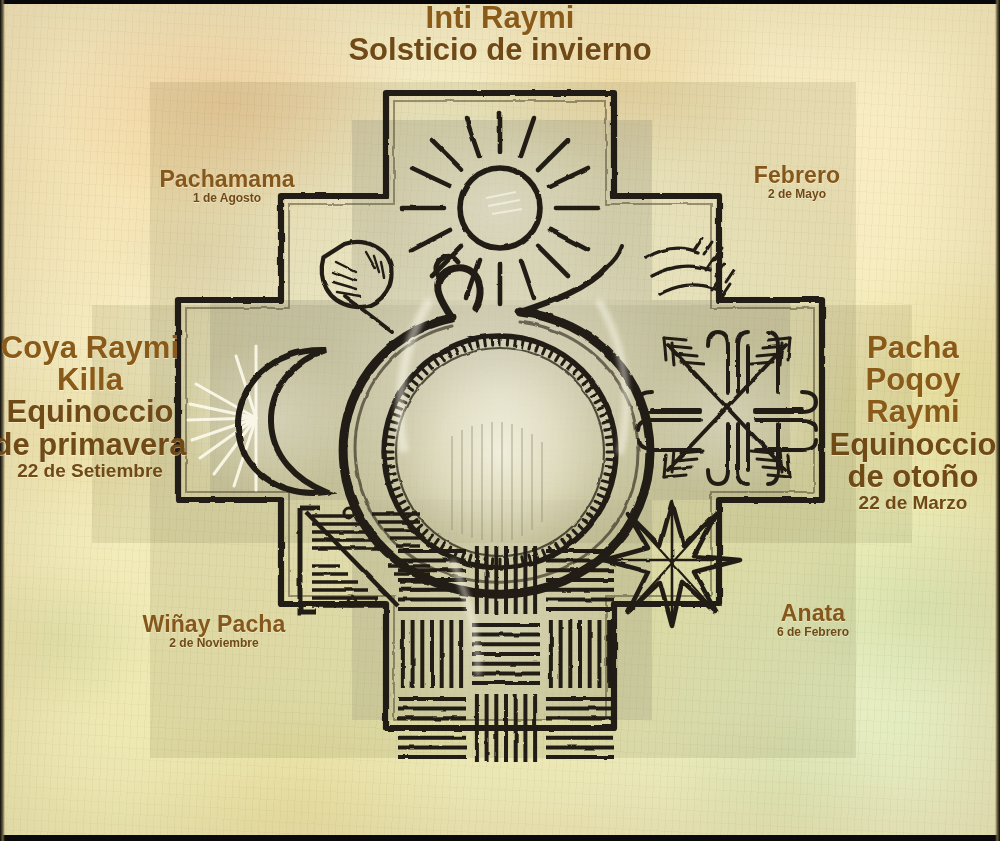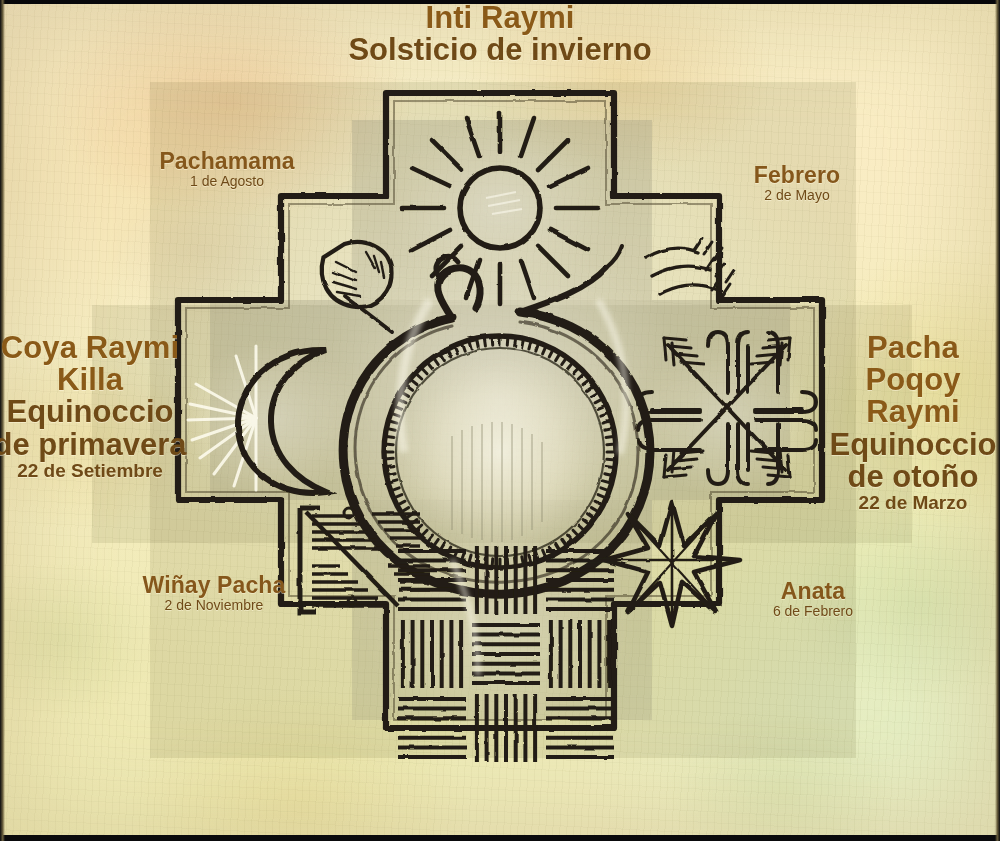--- a/index.html
+++ b/index.html
@@ -78,30 +78,30 @@
   #art{position:absolute;left:0;top:0;width:1000px;height:841px;}
 
   
   .lbl{position:absolute;text-align:center;color:#6f4a17;line-height:1.04;
        text-shadow:0 1px 0 rgba(255,250,225,.5);}
   .lbl .t1{font-size:31px;font-weight:bold;letter-spacing:.1px;display:block;color:#8a5a18;}
   .lbl .t2{font-size:31px;font-weight:bold;display:block;color:#6f4a17;}
   .lbl .t3{font-size:19px;font-weight:bold;display:block;color:#6f4a17;}
 
   .corner .t1{font-size:23px;font-weight:bold;display:block;color:#85571b;}
-  .corner .t3{font-size:14px;font-weight:normal;display:block;color:#6f4a17;}
+  .corner .t3{font-size:12px;font-weight:bold;display:block;color:#6f4a17;}
 
   #label-inti      {left:280px;top:2px;  width:440px;}
   #label-capac     {left:280px;top:746px;width:440px;}
   #label-coya      {left:-8px; top:332px;width:196px;}
   #label-pacha-poqoy{left:818px;top:332px;width:190px;}
-  #label-pachamama {left:122px;top:150px;width:210px;}
+  #label-pachamama {left:122px;top:168px;width:210px;}
   #label-chakana   {left:692px;top:164px;width:210px;}
-  #label-winay     {left:108px;top:574px;width:212px;}
-  #label-anata     {left:716px;top:580px;width:194px;}
+  #label-winay     {left:108px;top:613px;width:212px;}
+  #label-anata     {left:716px;top:602px;width:194px;}
 </style>
 </head>
 <body>
 
 <div id="stage">
 
   <div class="bg-layer" id="bg-base"></div>
   <div class="bg-layer" id="bg-warm"></div>
   <div class="bg-layer" id="bg-cool"></div>
   <div id="bg-panel"></div>

